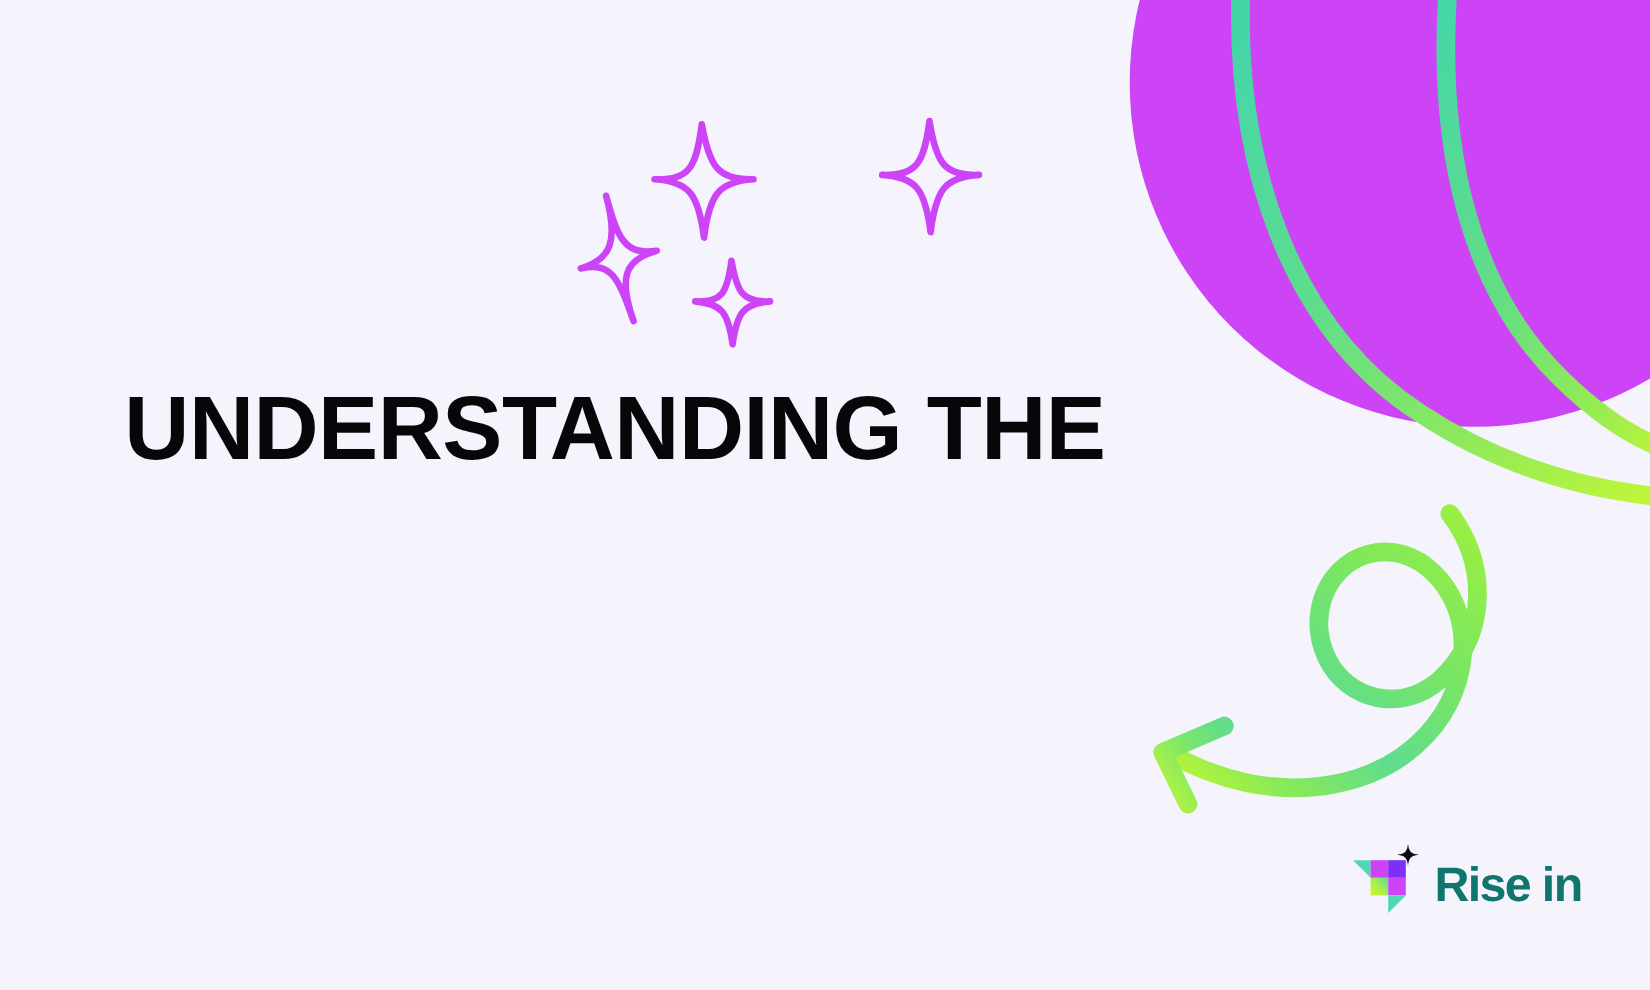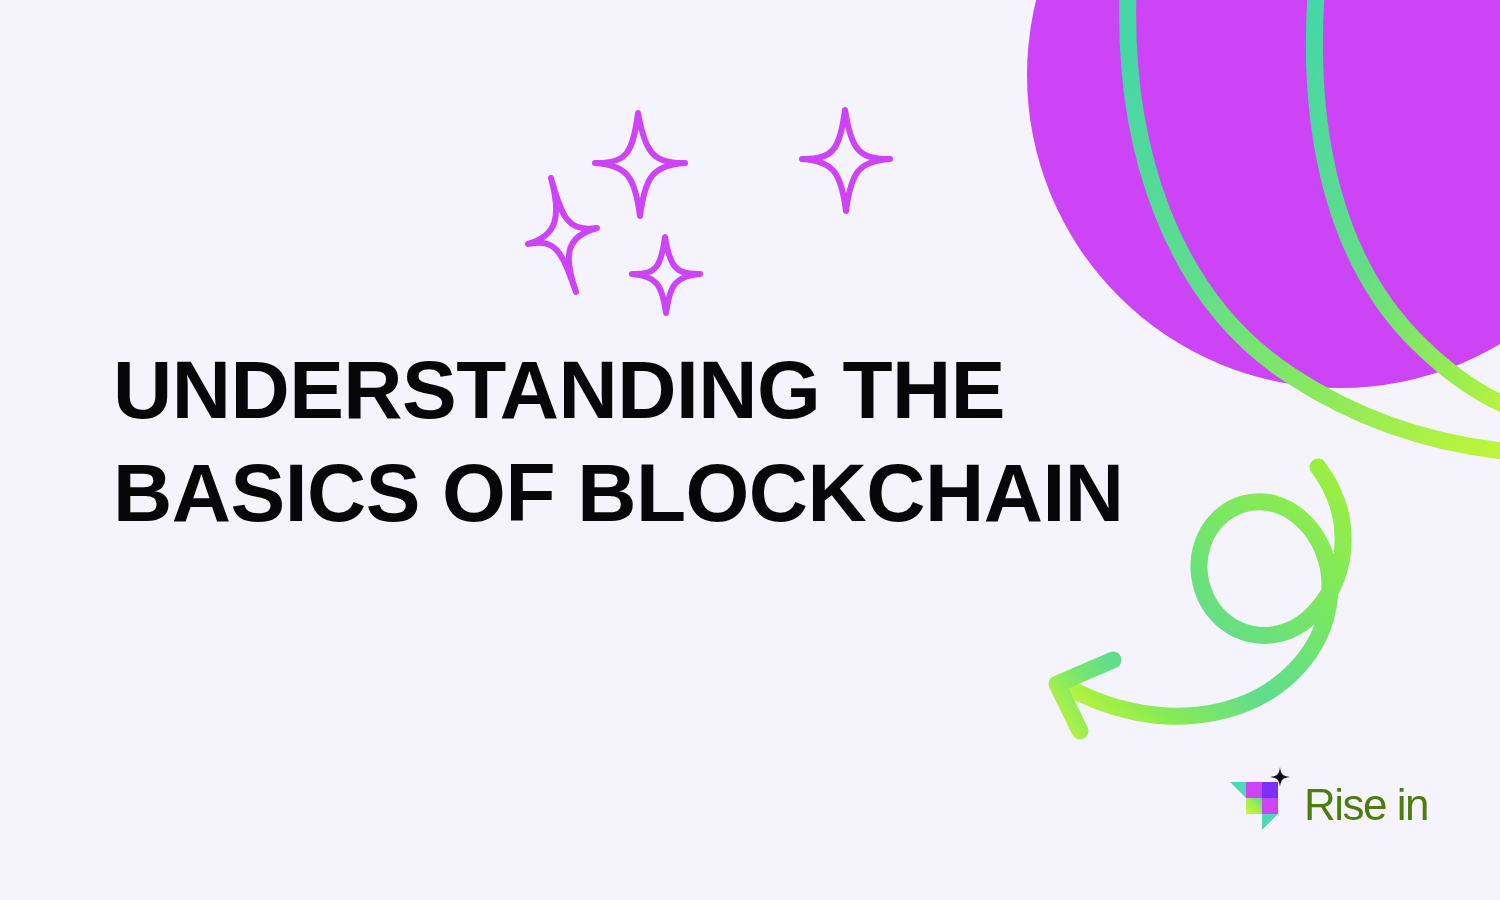--- a/index.html
+++ b/index.html
@@ -65,25 +65,25 @@
 
   .brand-mark {
     position: relative;
     width: 62px;
     height: 62px;
     flex: none;
   }
 
   .brand-wordmark {
     font-family: "Liberation Sans", sans-serif;
-    font-weight: 400;
+    font-weight: 700;
     font-size: 44px;
     line-height: 1;
     letter-spacing: -1.5px;
-    color: #4d7c0f;
+    color: #0f766e;
     white-space: nowrap;
     margin-top: 8px;
   }
 </style>
 </head>
 <body>
 
 <div class="banner">
 
   <svg class="decor-layer" viewBox="0 0 1500 900" width="1500" height="900" xmlns="http://www.w3.org/2000/svg" aria-hidden="true">
@@ -160,21 +160,20 @@
       <path d="M 665 237
                C 670 267 676 275 700 274
                C 676 276 670 284 666 313
                C 662 284 656 276 632 274
                C 656 275 661 267 665 237 Z" fill="none" stroke="#CC44F5" stroke-width="6" stroke-linejoin="round"></path>
     </g>
   </svg>
 
   <h1 class="headline">
     <span class="headline-line">UNDERSTANDING THE</span>
-    <span class="headline-line">BASICS OF BLOCKCHAIN</span>
   </h1>
 
   <div class="brand-lockup">
     <div class="brand-mark">
       <svg viewBox="0 0 62 62" width="62" height="62" xmlns="http://www.w3.org/2000/svg" aria-hidden="true">
         <defs>
           <linearGradient id="mkBL" x1="0" y1="1" x2="1" y2="0">
             <stop offset="0%" stop-color="#CBF53A"></stop>
             <stop offset="50%" stop-color="#A6F048"></stop>
             <stop offset="100%" stop-color="#57DBA2"></stop>

